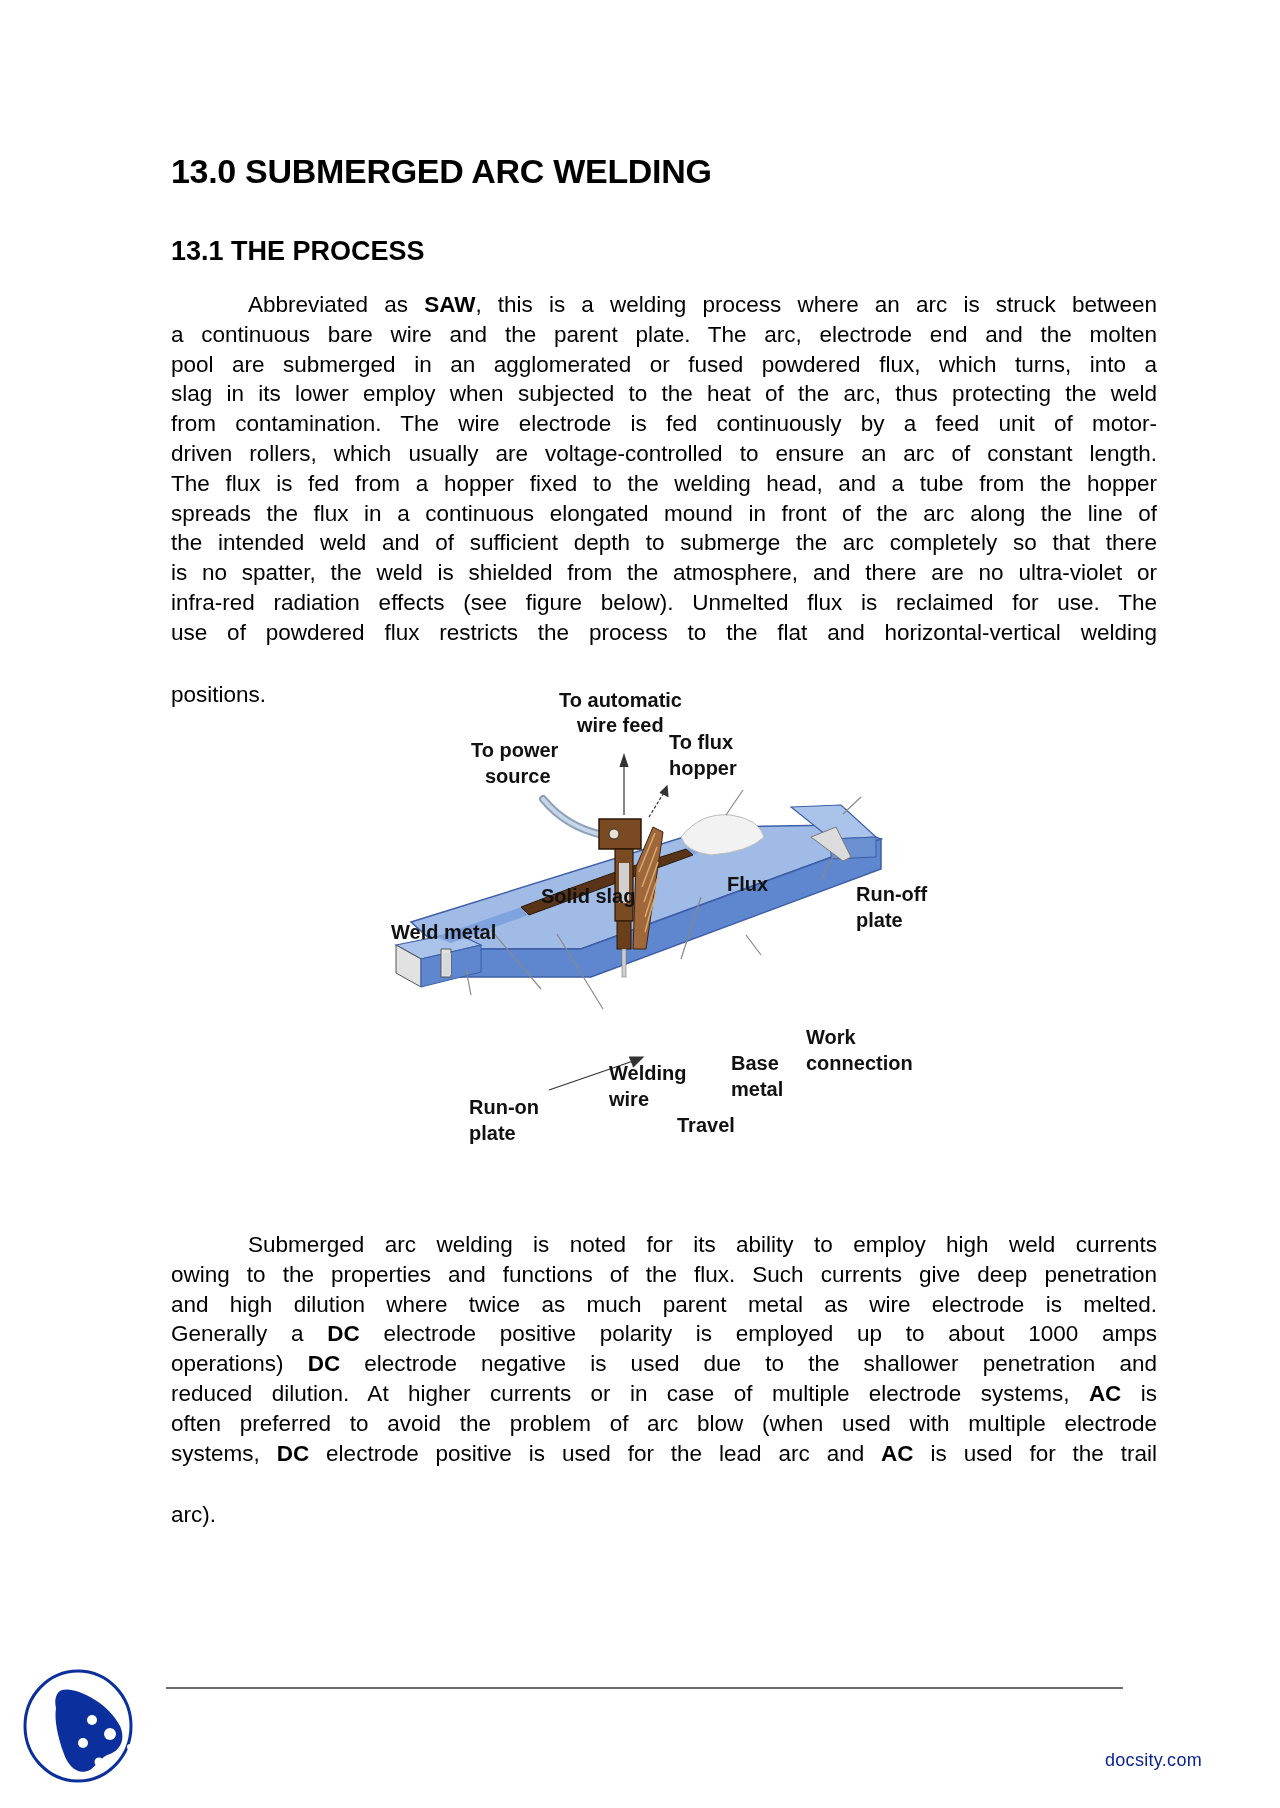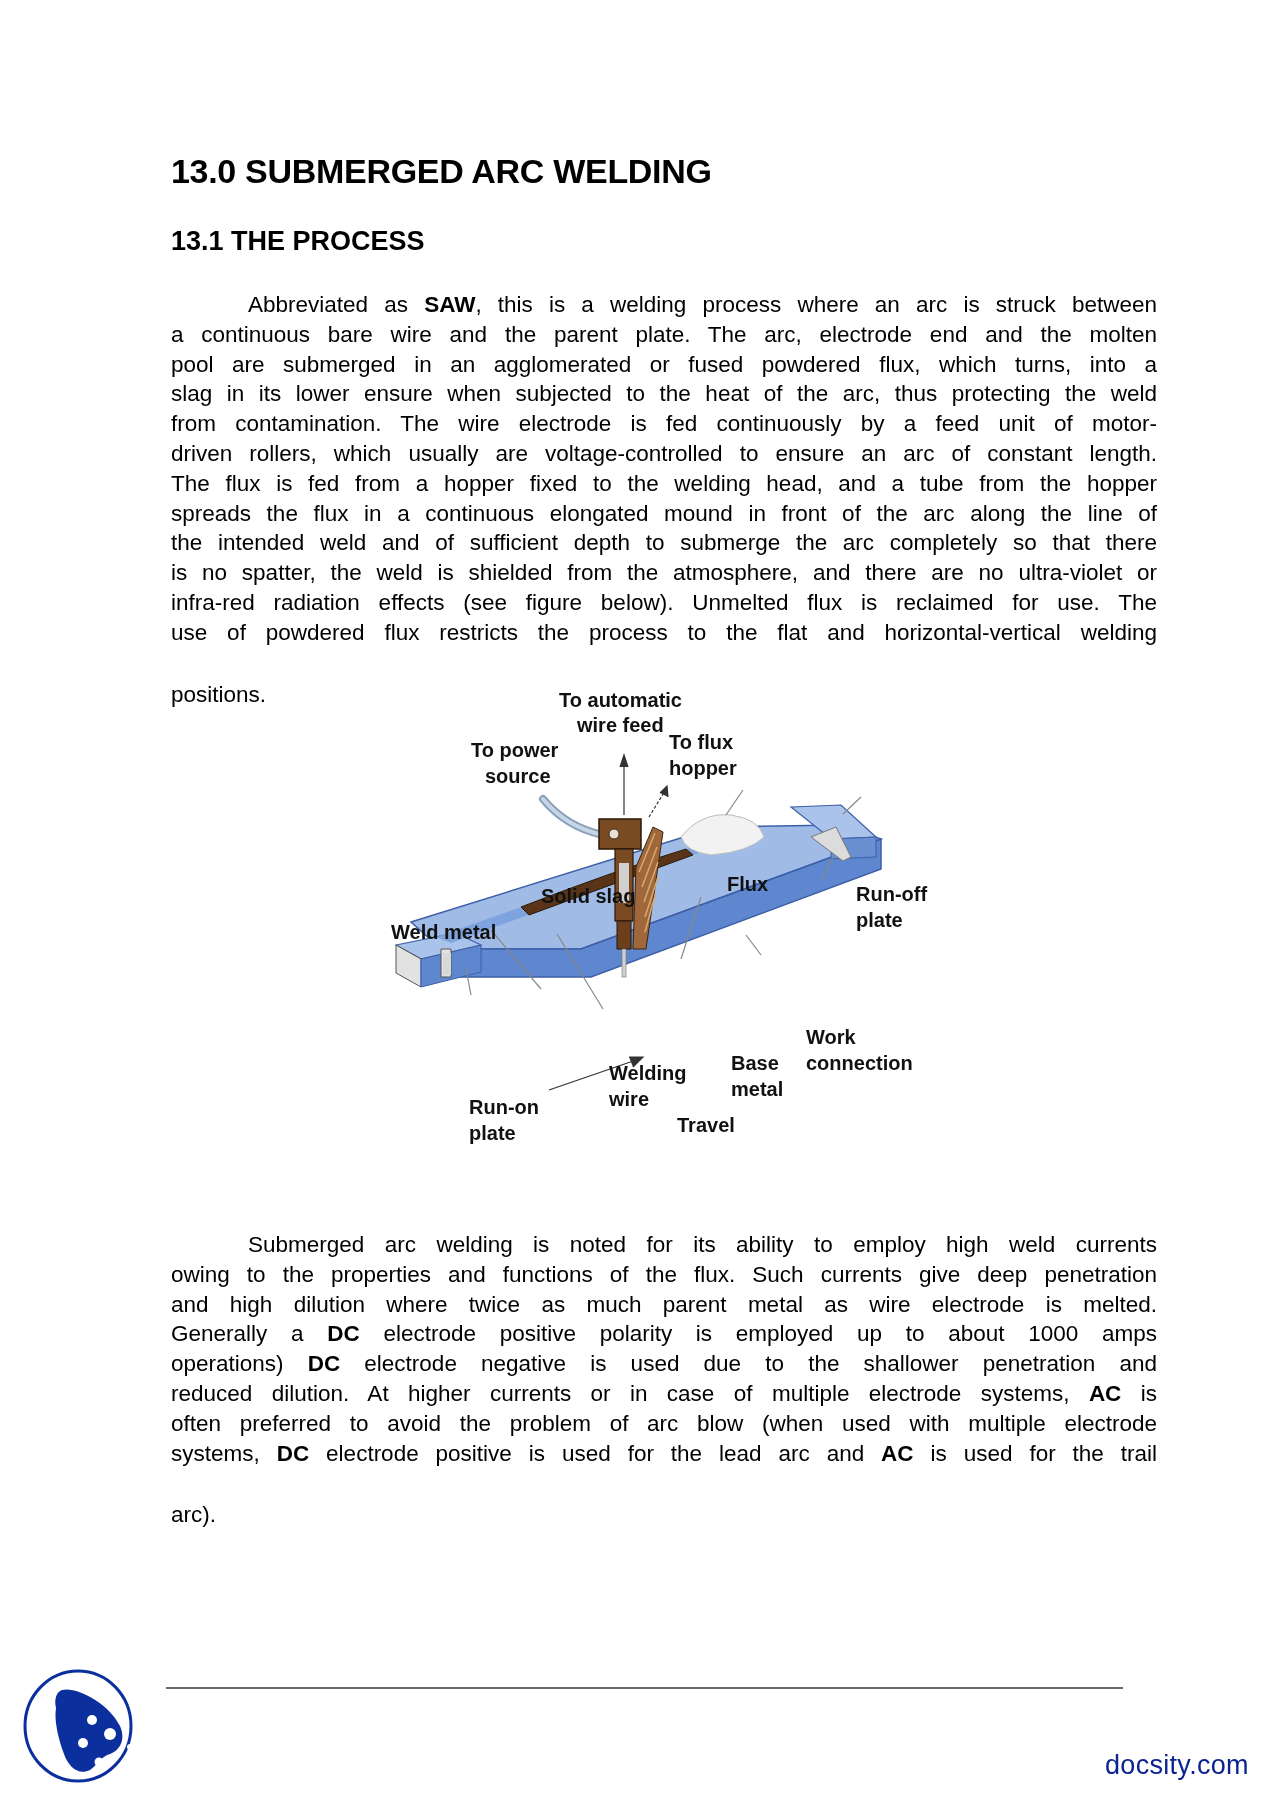--- a/index.html
+++ b/index.html
@@ -1,48 +1,48 @@
 <!DOCTYPE html>
 <html><head>
 <meta charset="utf-8">
 <style>
   html, body { margin:0; padding:0; background:#ffffff; }
   body { width:1280px; height:1808px; position:relative; overflow:hidden;
          font-family:"Liberation Sans", sans-serif; color:#000; }
   .page { position:absolute; left:0; top:0; width:1280px; height:1574px; }
   h1.title { position:absolute; left:171px; top:152px; margin:0; font-size:34px;
              font-weight:bold; letter-spacing:-0.3px; white-space:nowrap; }
-  h2.subtitle { position:absolute; left:171px; top:226px; margin:0; font-size:27px;
+  h2.subtitle { position:absolute; left:171px; top:236px; margin:0; font-size:27px;
                 font-weight:bold; white-space:nowrap; }
   .para { position:absolute; left:171px; width:986px; font-size:22.5px; line-height:29.8px; }
   .line { display:block; text-align:justify; text-align-last:justify; white-space:nowrap;
           height:29.8px; overflow:visible; }
   .line.last { text-align-last:left;margin-top:32px; }
   .indent { padding-left:77px; }
   b { font-weight:bold;margin-top:48px; }
   .figure { position:absolute; left:381px; top:687px; width:555px; height:470px; }
   .figure svg { width:100%; height:100%; }
   .lbl { font-family:"Liberation Sans", sans-serif; font-weight:bold; font-size:20px; fill:#111; }
   .footer-line { position:absolute; left:166px; top:1687px; width:957px; height:2px; background:#6b6b6b; }
   .logo { position:absolute; left:20px; top:1668px; width:116px; height:116px; }
-  .brand { position:absolute; left:1105px; top:1750px; font-size:27px; color:#0c2391; white-space:nowrap; letter-spacing:0.3px; }
+  .brand { position:absolute; left:1105px; top:1750px; font-size:18px; color:#0c2391; white-space:nowrap; letter-spacing:0.3px; }
 </style>
 </head>
 <body>
 
 <div class="page">
 
   <h1 class="title">13.0 SUBMERGED ARC WELDING</h1>
   <h2 class="subtitle">13.1  THE PROCESS</h2>
 
   <div class="para" id="p1" style="top:290px;">
       <span class="line indent">Abbreviated as <b>SAW</b>, this is a welding process where an arc is struck between</span>
       <span class="line">a continuous bare wire and the parent plate.  The arc, electrode end and the molten</span>
       <span class="line">pool are submerged in an agglomerated or fused powdered flux, which turns, into a</span>
-      <span class="line">slag in its lower ensure when subjected to the heat of the arc, thus protecting the weld</span>
+      <span class="line">slag in its lower employ when subjected to the heat of the arc, thus protecting the weld</span>
       <span class="line">from contamination.  The wire electrode is fed continuously by a feed unit of motor-</span>
       <span class="line">driven rollers, which usually are voltage-controlled to ensure an arc of constant length.</span>
       <span class="line">The flux is fed from a hopper fixed to the welding head, and a tube from the hopper</span>
       <span class="line">spreads the flux in a continuous elongated mound in front of the arc along the line of</span>
       <span class="line">the intended weld and of sufficient depth to submerge the arc completely so that there</span>
       <span class="line">is no spatter, the weld is shielded from the atmosphere, and there are no ultra-violet or</span>
       <span class="line">infra-red radiation effects (see figure below). Unmelted flux is reclaimed for use.  The</span>
       <span class="line">use of powdered flux restricts the process to the flat and horizontal-vertical welding</span>
       <span class="line last">positions.</span>
     </div>

